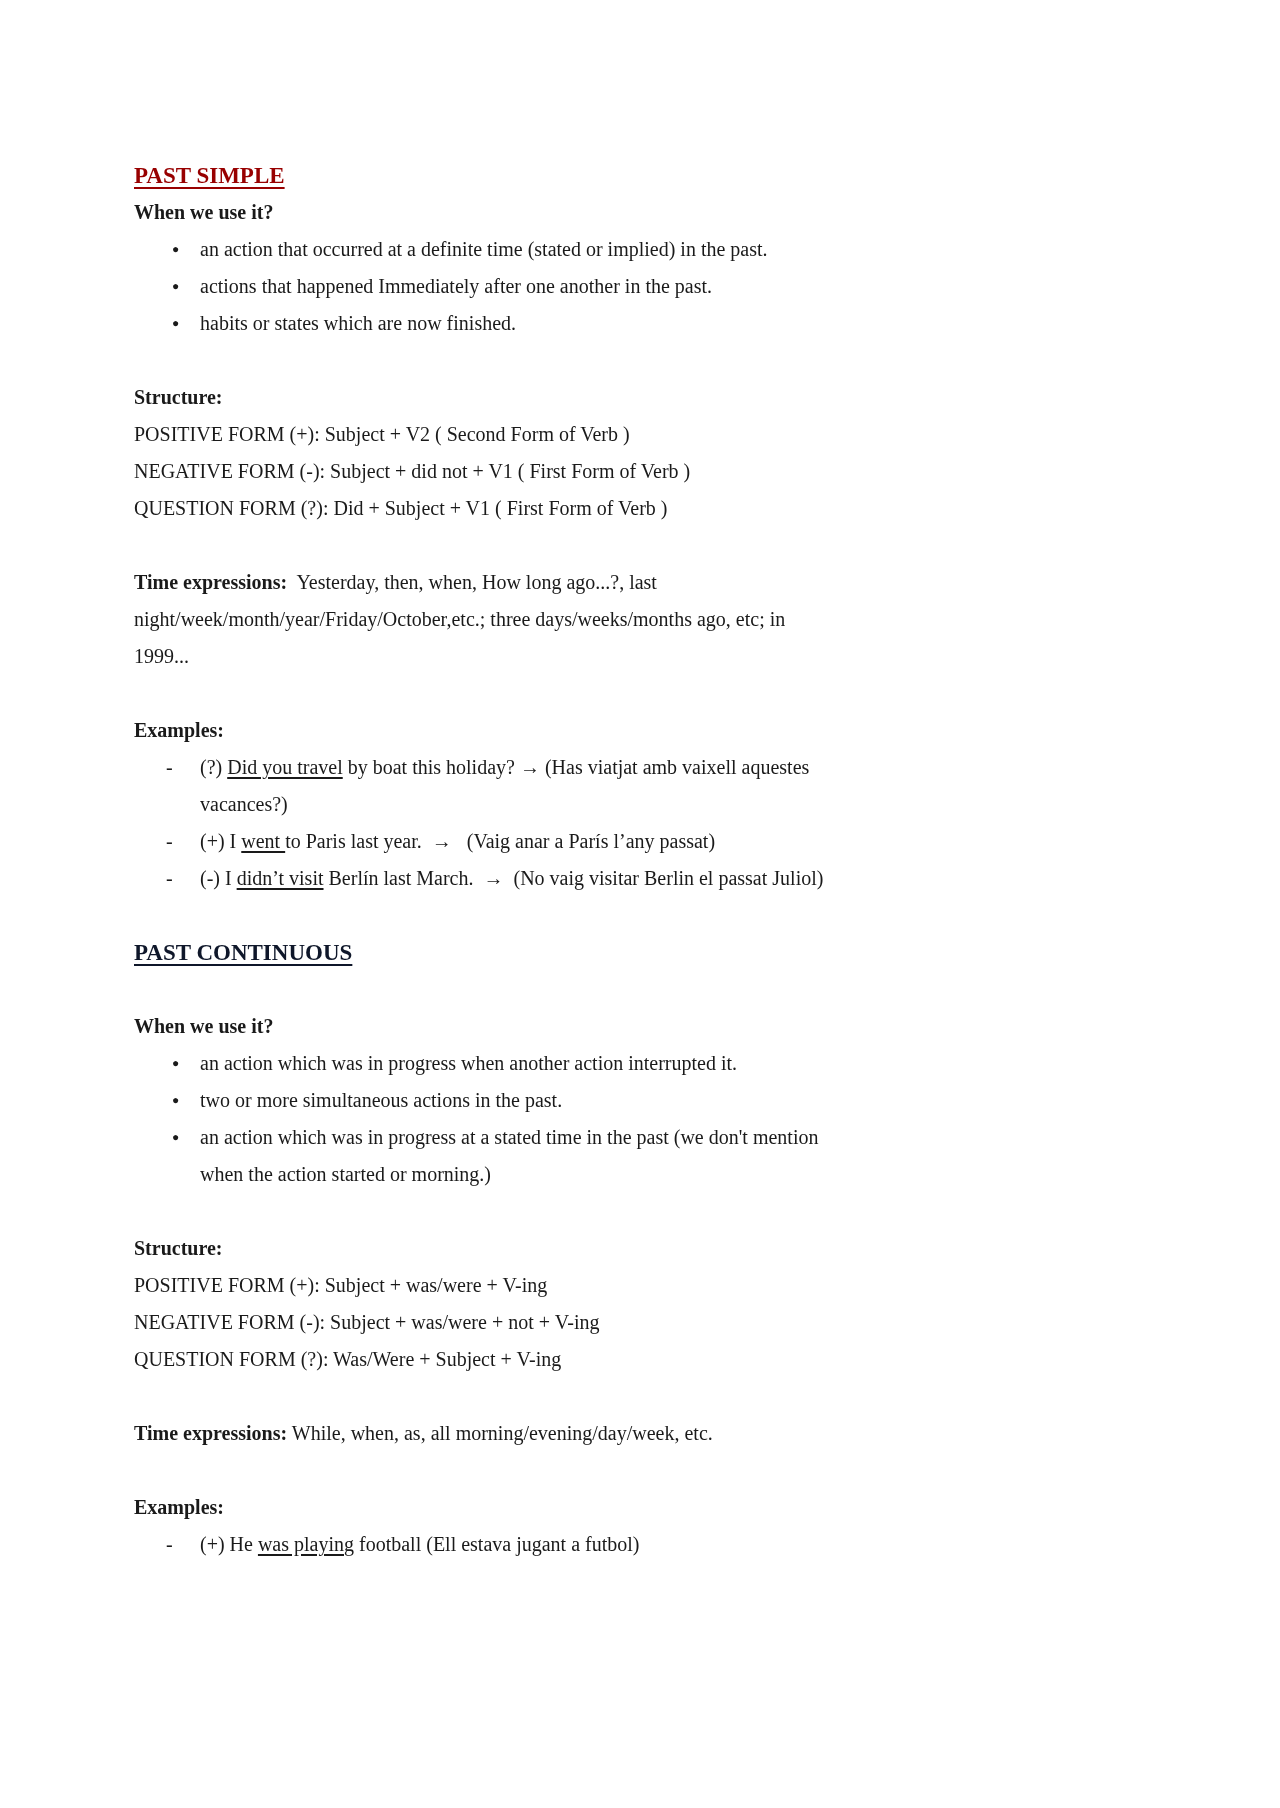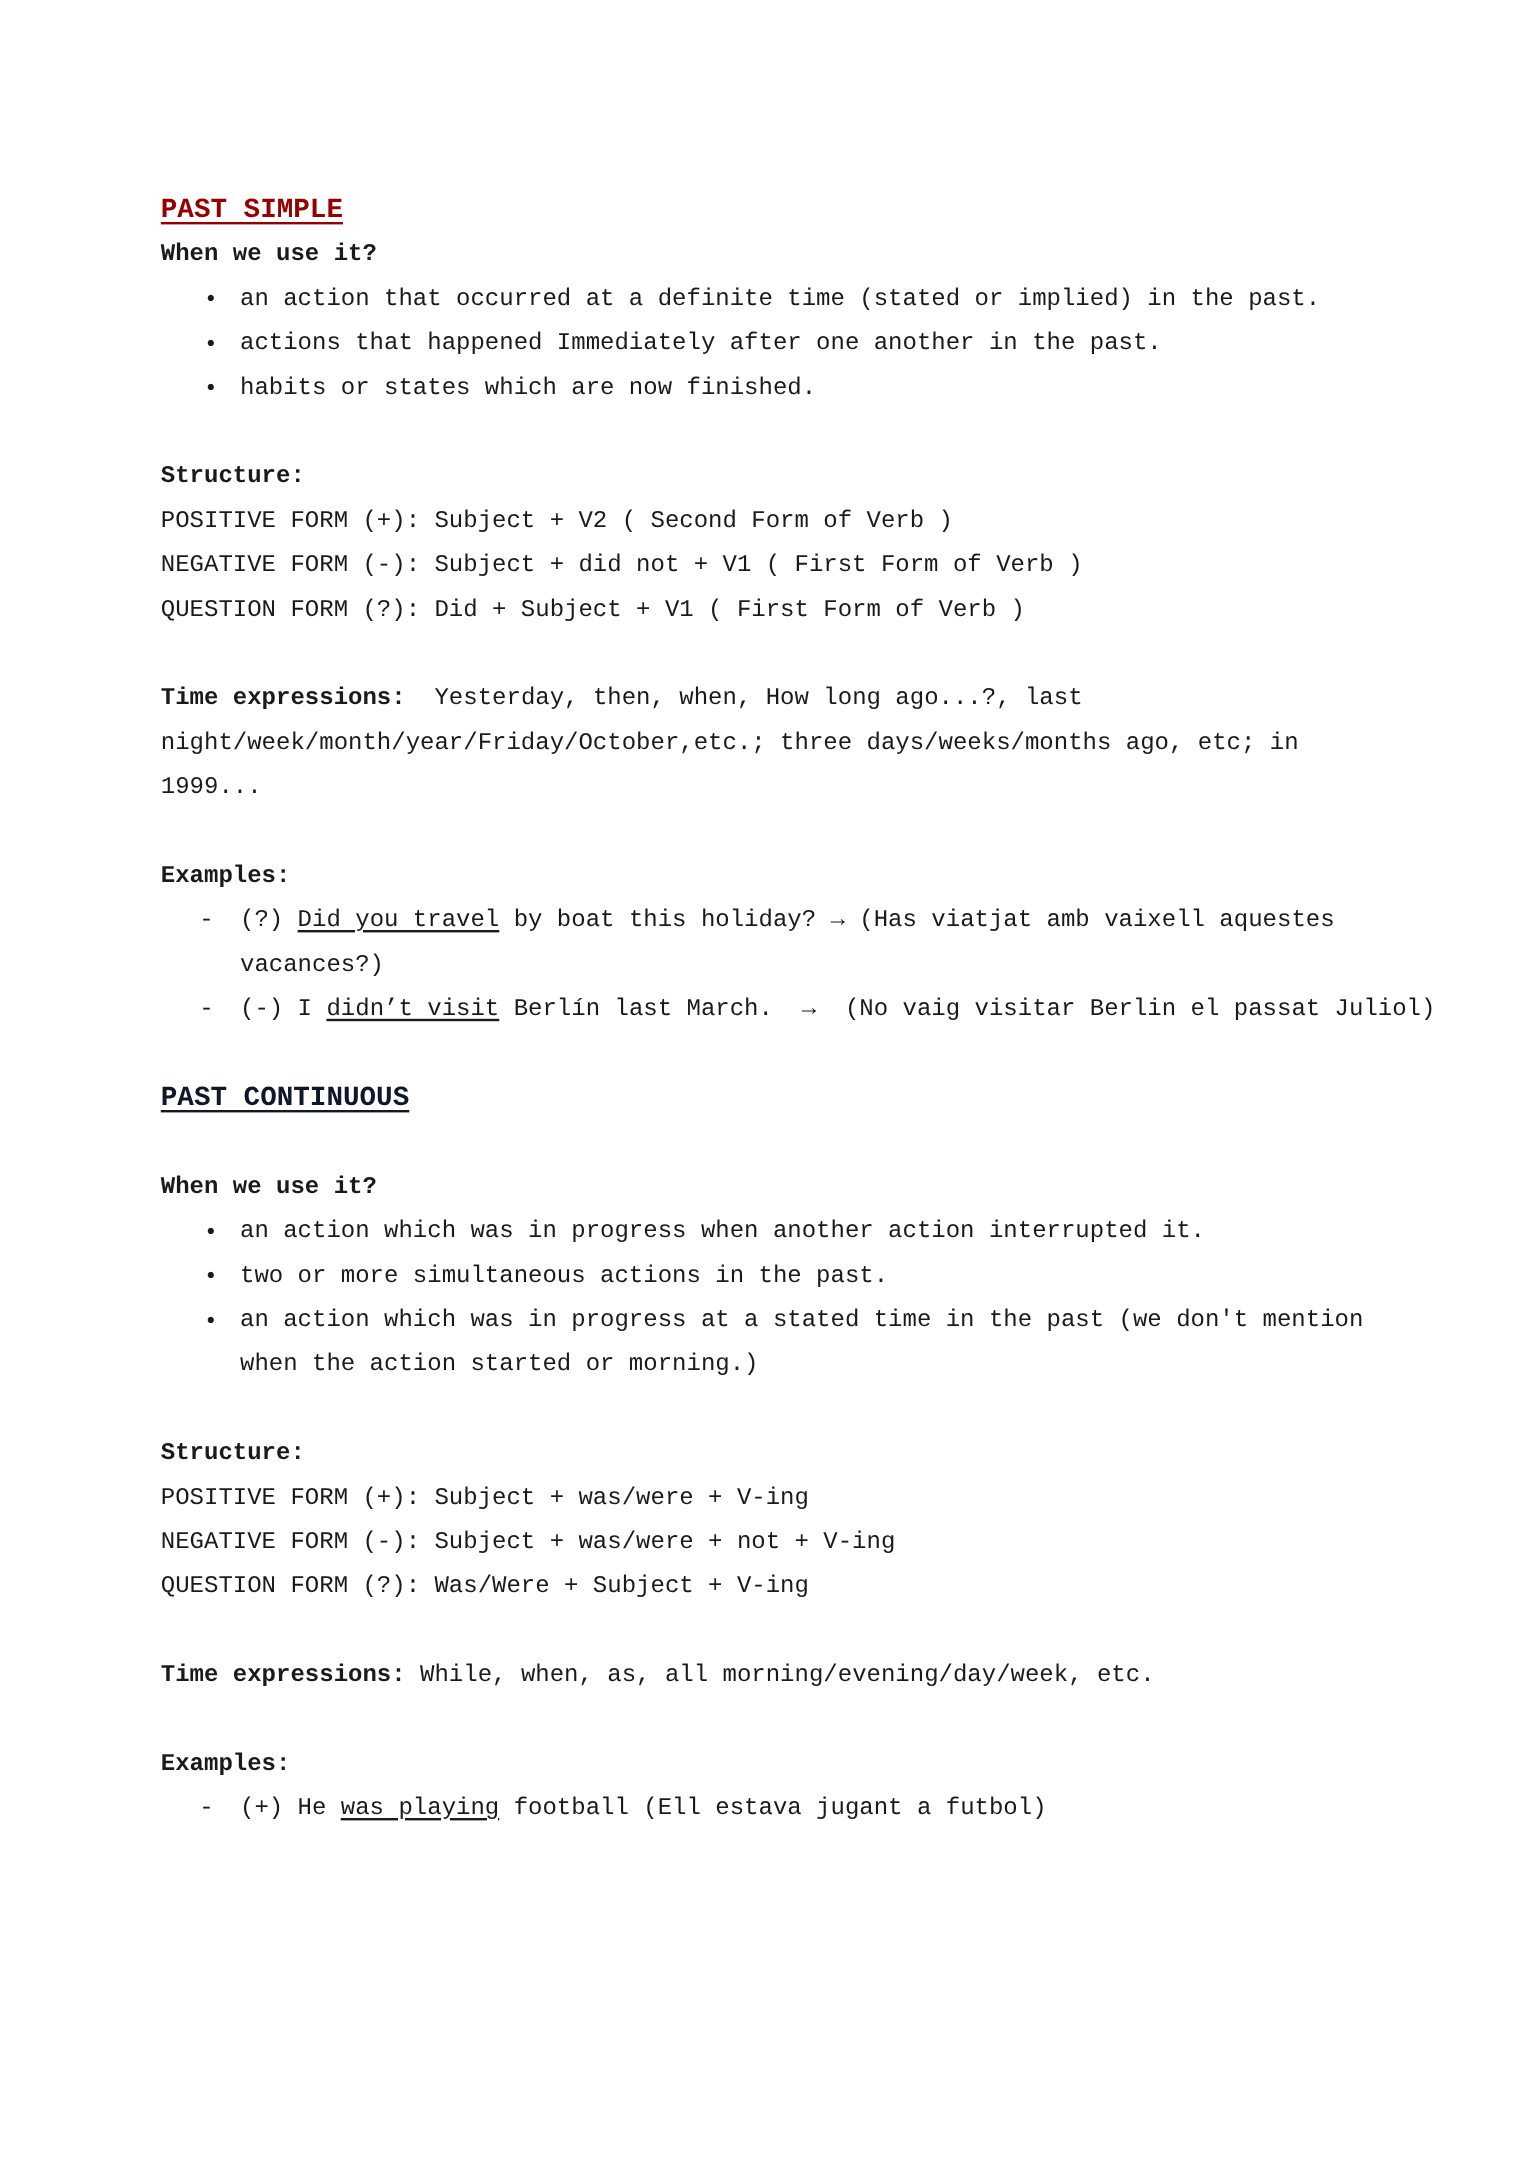--- a/index.html
+++ b/index.html
@@ -1,20 +1,20 @@
 <!DOCTYPE html>
 <html><head>
 <meta charset="utf-8">
 <style>
   html, body { margin: 0; padding: 0; background: #ffffff; }
   body { width: 1280px; height: 1808px; }
   .page {
     width: 1280px; height: 1808px;
     background: #ffffff;
-    font-family: Liberation Mono, monospace;
+    font-family: Liberation Serif, serif;
     font-size: 20px;
     line-height: 37px;
     color: #1a1a1a;
     box-sizing: border-box;
     overflow: hidden;
   }
   .content {
     padding: 157px 134px 0 134px;
     width: 1012px;
     box-sizing: content-box;
@@ -88,20 +88,23 @@
 
       <div class="gap"></div>
 
       <div class="line b">Examples:</div>
 
       <div class="li dash">
         <div class="line"><span>(?) </span><span class="u">Did you travel</span><span> by boat this holiday? → (Has viatjat amb vaixell aquestes</span></div>
         <div class="line">vacances?)</div>
       </div>
       <div class="li dash">
+        <div class="line"><span>(+) I </span><span class="u">went </span><span>to Paris last year.  →   (Vaig anar a París l’any passat)</span></div>
+      </div>
+      <div class="li dash">
         <div class="line"><span>(-) I </span><span class="u">didn’t visit</span><span> Berlín last March.  →  (No vaig visitar Berlin el passat Juliol)</span></div>
       </div>
     </section>
 
     <div class="gap"></div>
 
     <section>
       <div class="line title green">PAST CONTINUOUS</div>
 
       <div class="gap"></div>

